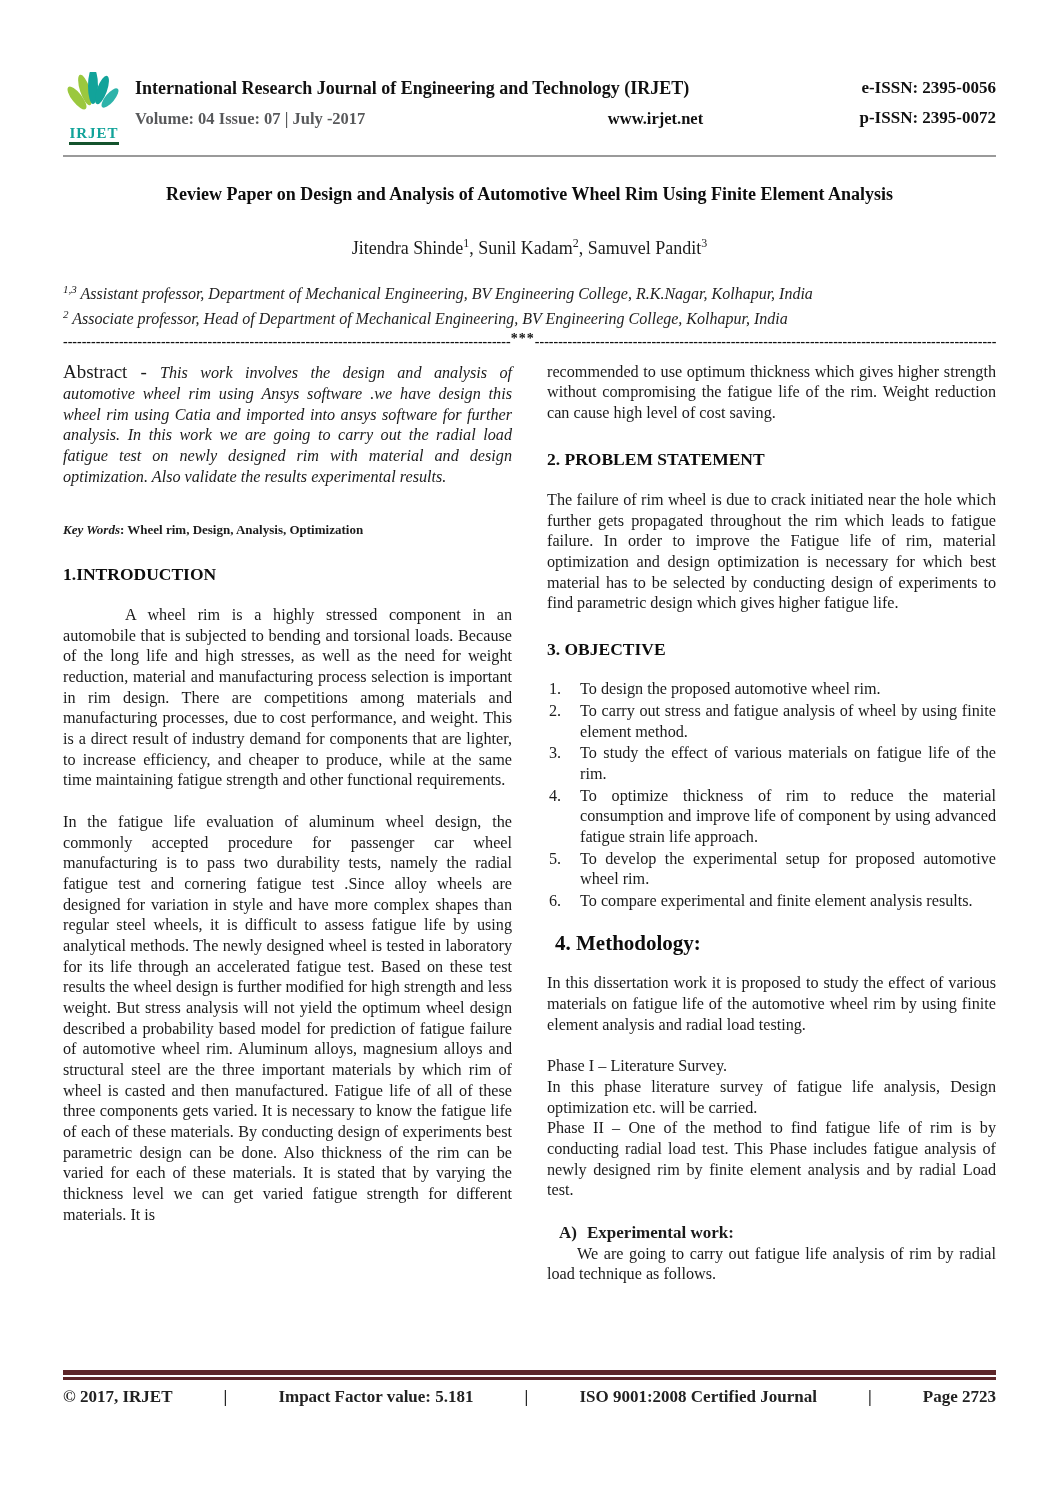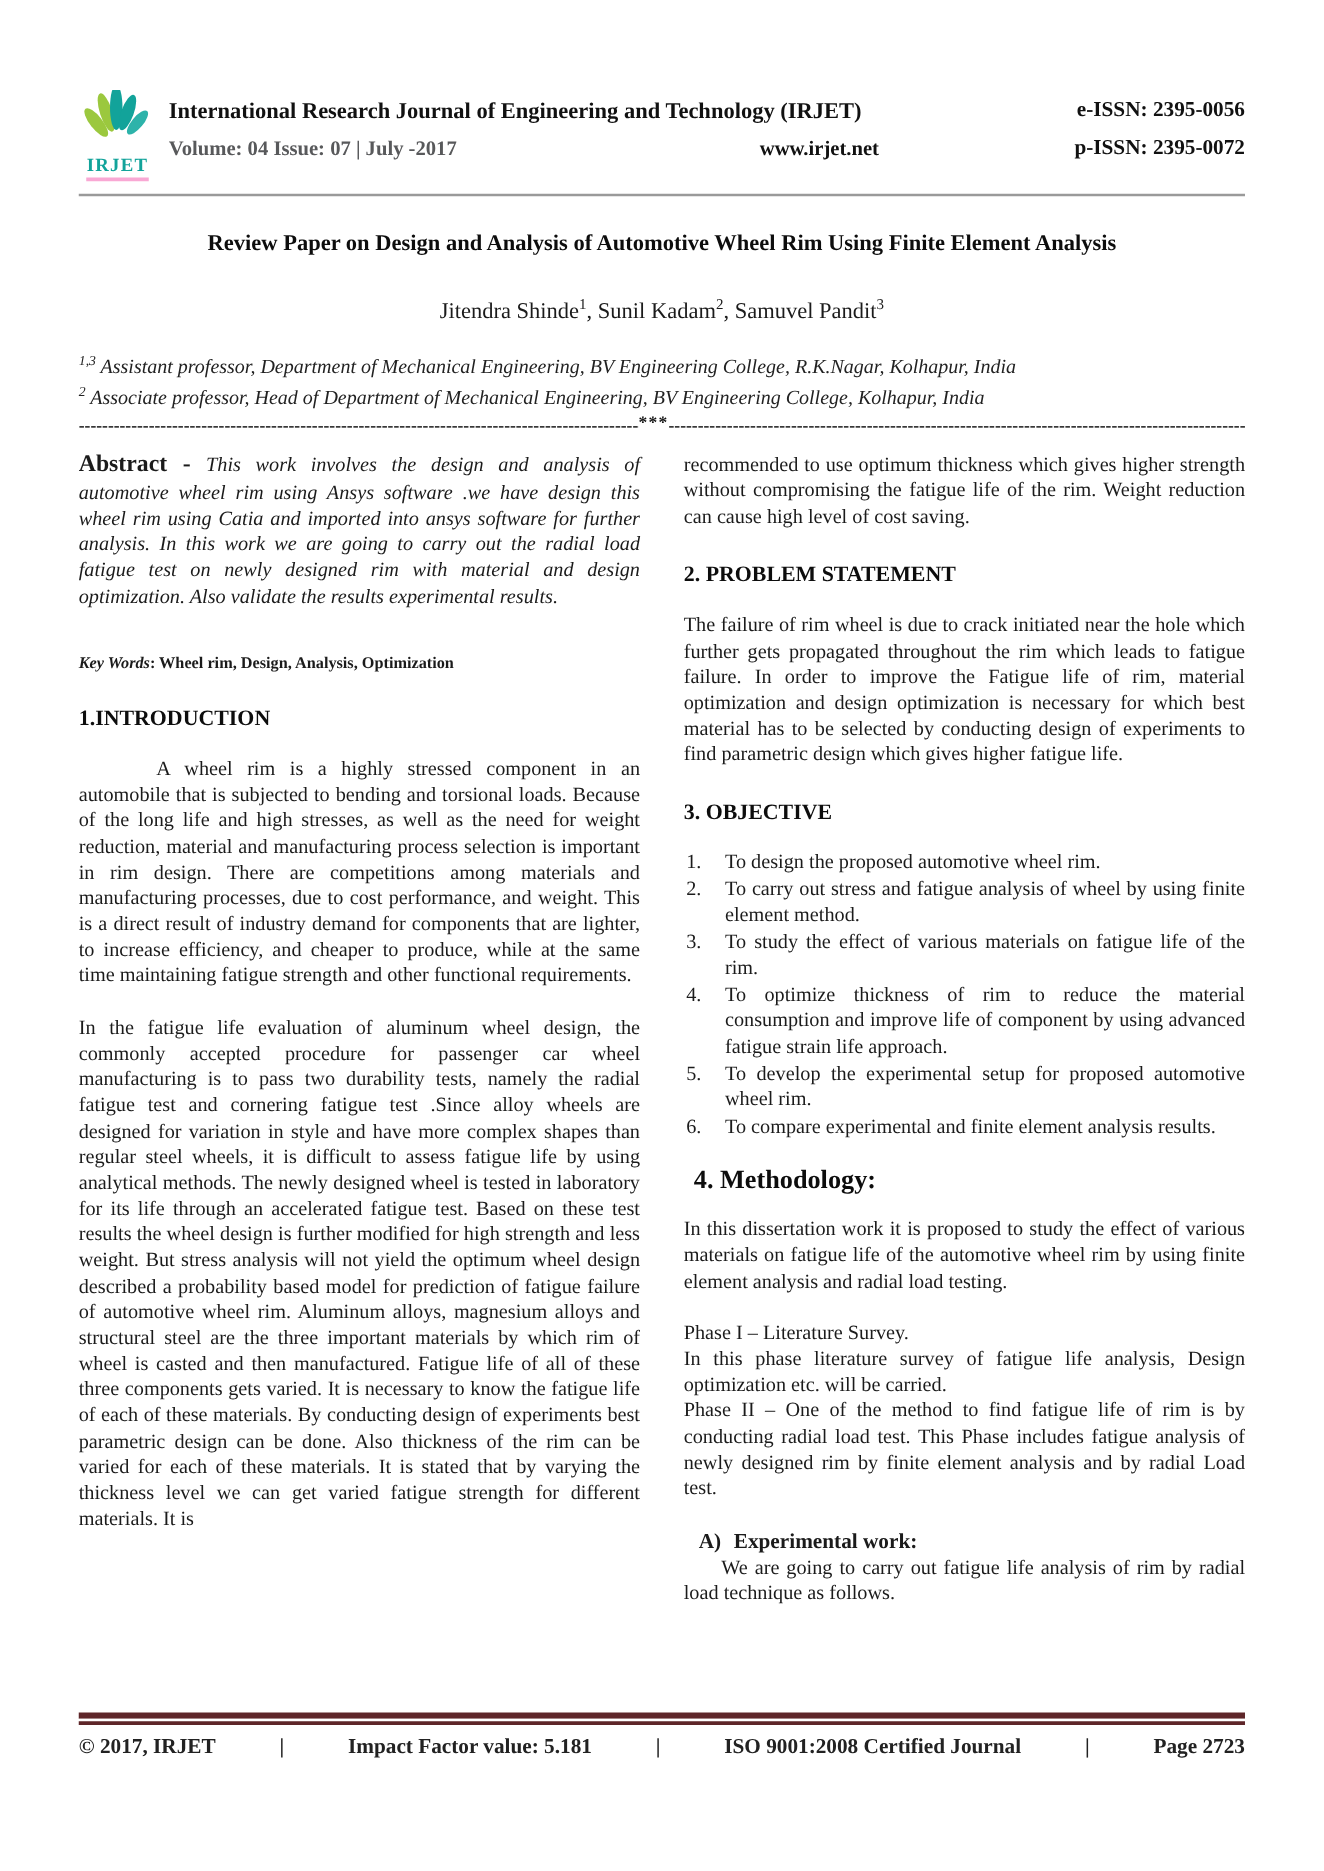--- a/index.html
+++ b/index.html
@@ -14,21 +14,21 @@
   }
   .page { padding: 0 63px; }
 
   
   .header { display: flex; align-items: flex-start; gap: 10px; padding-top: 72px; }
   .logo { width: 62px; flex: 0 0 62px; text-align: center; }
   .logo svg { display: block; margin: 0 auto; }
   .logo-text {
     font-family: "Liberation Serif", serif;
     font-weight: bold; font-size: 15px; letter-spacing: 1px;
-    color: #12a39a; border-bottom: 3px solid #f9a8d4; line-height: 1.05;
+    color: #12a39a; border-bottom: 3px solid #14532d; line-height: 1.05;
     display: inline-block; margin-top: -2px;
   }
   .header-mid { flex: 1 1 auto; padding-top: 6px; }
   .journal-title { font-weight: bold; font-size: 18px; color: #111; }
   .header-row2 { display: flex; margin-top: 10px; align-items: baseline; }
   .volume-line { font-weight: bold; font-size: 16.5px; color: #58595b; width: 350px; }
   .site { font-weight: bold; font-size: 16.5px; color: #111; flex: 1; text-align: center; }
   .header-right { flex: 0 0 160px; text-align: right; padding-top: 6px; }
   .header-right div { font-weight: bold; font-size: 17px; color: #111; }
   .header-right .pissn { margin-top: 10px; }
@@ -50,21 +50,21 @@
     font-weight: bold; font-size: 14px; white-space: nowrap; color: #111;
   }
   .d-left { width: 48%; overflow: hidden; }
   .stars { flex: 0 0 auto; letter-spacing: 1px; position: relative; top: -3px; }
   .d-right { flex: 1; overflow: hidden; }
 
   
   .columns { display: flex; gap: 35px; margin-top: 10px; }
   .col { width: 449px; flex: 0 0 449px; font-size: 16.2px; line-height: 1.275; text-align: justify; }
   .para { text-align: justify; }
-  .abstract-label { font-weight: bold; font-size: 19px; font-style: normal; }
+  .abstract-label { font-weight: normal; font-size: 19px; font-style: normal; }
   .abstract-body { font-style: italic; }
   .keywords { margin-top: 35px; font-weight: bold; font-size: 13px; }
   .kw-label { font-style: italic; }
   .sec-heading { font-weight: bold; font-size: 17.5px; margin-top: 24px; color: #0d0d0d; }
   .intro-p1 { margin-top: 20px; text-indent: 62px; }
   .intro-p2 { margin-top: 21px; }
   .right-cont { margin-top: 2px; }
   .problem-p { margin-top: 20px; }
   .obj-list { margin-top: 19px; }
   .obj-item { display: flex; margin-bottom: 1px; }

